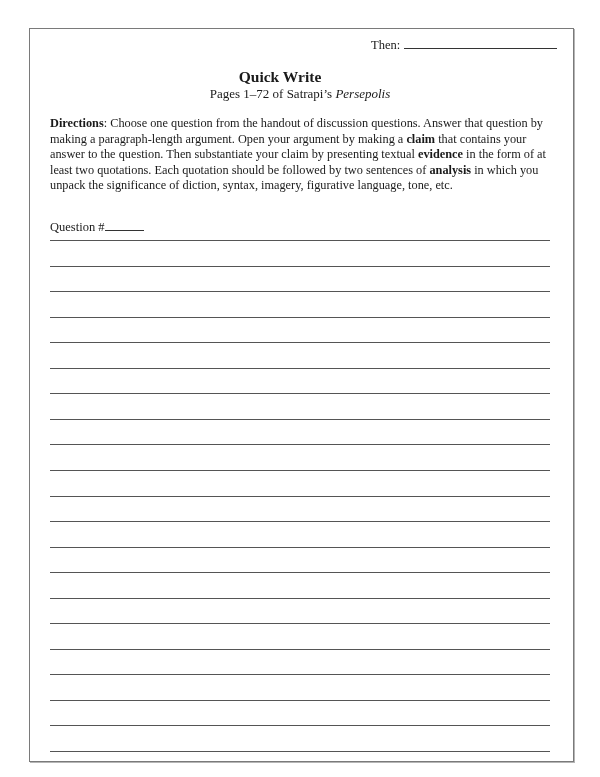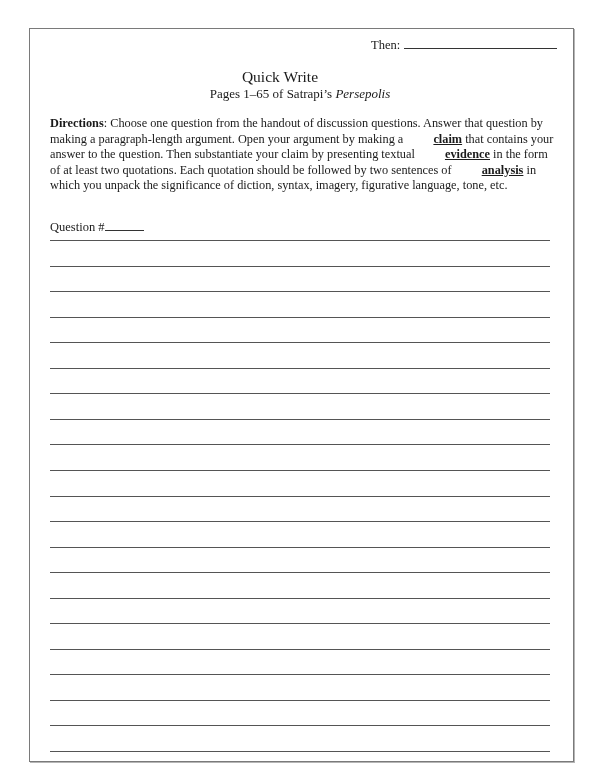--- a/index.html
+++ b/index.html
@@ -40,21 +40,21 @@
       margin-left: 4px;
       height: 10px;
     }
     .title {
       position: absolute;
       left: 0;
       width: 560px;
       top: 68px;
       text-align: center;
       font-size: 15.5px;
-      font-weight: normal;
+      font-weight: bold;
     }
     .subtitle {
       position: absolute;
       left: 0;
       width: 600px;
       top: 86px;
       text-align: center;
       font-size: 13px;
     }
     .subtitle i { }
@@ -63,22 +63,20 @@
       left: 50px;
       top: 116px;
       width: 506px;
       font-size: 12.3px;
       line-height: 15.5px;
       text-align: left;
     }
     .directions b { font-weight: bold; }
     .directions .key {
       font-weight: bold;
-      text-decoration: underline;
-      margin-left: 27px;
     }
     .question-row {
       position: absolute;
       left: 50px;
       top: 220px;
       font-size: 12.5px;
       display: flex;
       align-items: baseline;
     }
     .question-blank {
@@ -100,21 +98,21 @@
 
 <div class="page-frame"></div>
 
 <div class="name-row">
   <span>Then:</span>
   <span class="name-blank"></span>
 </div>
 
 <div class="title">Quick Write</div>
 
-<div class="subtitle"><span>Pages 1–65 of Satrapi’s </span><i>Persepolis</i></div>
+<div class="subtitle"><span>Pages 1–72 of Satrapi’s </span><i>Persepolis</i></div>
 
 <div class="directions"><b>Directions</b><span>: Choose one question from the handout of discussion questions.  Answer that question by making a paragraph-length argument.  Open your argument by making a </span><span class="key">claim</span><span> that contains your answer to the question.  Then substantiate your claim by presenting textual </span><span class="key">evidence</span><span> in the form of at least two quotations.  Each quotation should be followed by two sentences of </span><span class="key">analysis</span><span> in which you unpack the significance of diction, syntax, imagery, figurative language, tone, etc.</span></div>
 
 <div class="question-row">
   <span>Question #</span>
   <span class="question-blank"></span>
 </div>
 
 <div id="lines">
     <div class="write-line" style="top: 240px;"></div>

